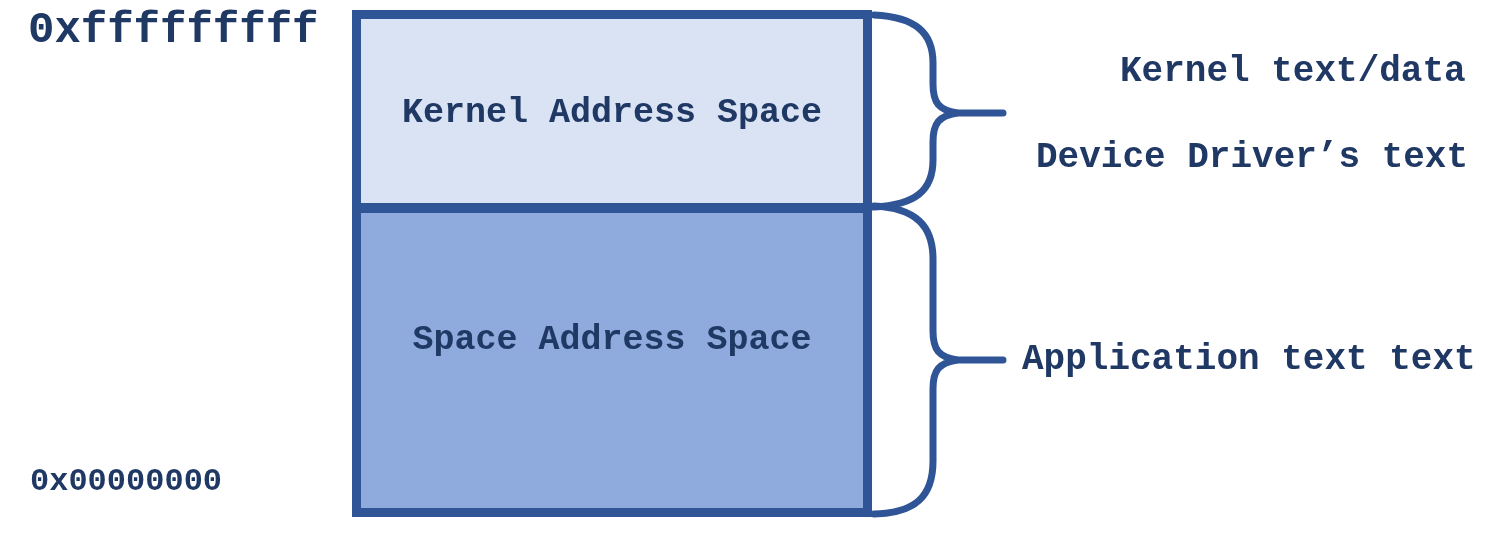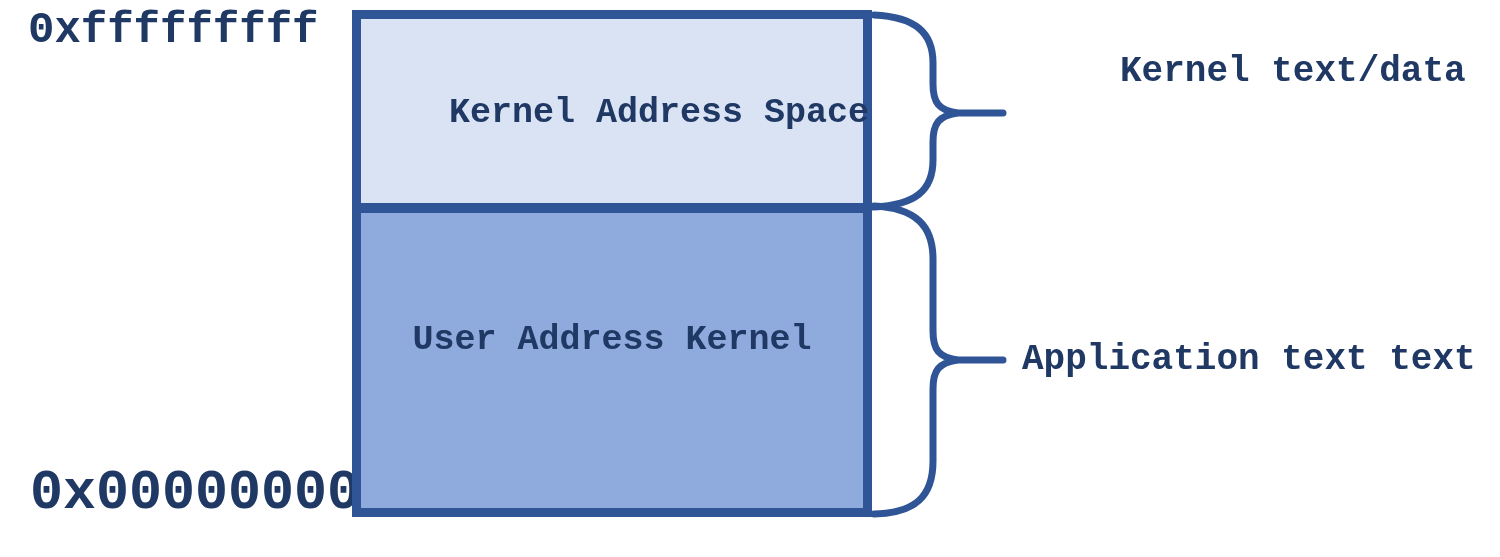--- a/index.html
+++ b/index.html
@@ -24,21 +24,21 @@
     line-height: 1.1;
   }
   .addr-top {
     left: 28px;
     top: 6px;
     font-size: 44px;
   }
   .addr-bottom {
     left: 30px;
     top: 464px;
-    font-size: 55px;
+    font-size: 32px;
   }
   .mem-box {
     position: absolute;
     left: 352px;
     top: 10px;
     width: 520px;
     height: 507px;
     background: #2F5597;
   }
   .section {
@@ -60,21 +60,21 @@
     position: absolute;
     left: 361px;
     width: 502px;
     text-align: center;
     font-weight: bold;
     font-size: 35px;
     color: #1F3864;
     white-space: nowrap;
     line-height: 40px;
   }
-  .label-kernel-space { top: 93px; padding-left: 47px; }
+  .label-kernel-space { top: 93px; }
   .label-user-space   { top: 320px; }
   .brace-layer {
     position: absolute;
     left: 0;
     top: 0;
     width: 1500px;
     height: 557px;
     pointer-events: none;
   }
   .side-label {
@@ -99,21 +99,21 @@
   <div class="addr addr-bottom">0x00000000</div>
 
   <div class="mem-box"></div>
 
   <div class="section section-kernel"></div>
 
   <div class="section section-user"></div>
 
   <div class="section-label label-kernel-space">Kernel Address Space</div>
 
-  <div class="section-label label-user-space">User Address Kernel</div>
+  <div class="section-label label-user-space">Space Address Space</div>
 
   <svg class="brace-layer" viewBox="0 0 1500 557">
     <g fill="none" stroke="#2F5597" stroke-width="7" stroke-linecap="round">
       <path d="M 874 15
                C 916 17 933 33 933 63
                L 933 84
                C 933 103 939 110 957 113
                C 939 116 933 123 933 142
                L 933 160
                C 933 190 916 205 874 207"></path>
@@ -124,16 +124,17 @@
                C 933 350 939 357 957 360
                C 939 363 933 370 933 389
                L 933 461
                C 933 496 916 513 874 514"></path>
       <path d="M 953 360 L 1003 360"></path>
     </g>
   </svg>
 
   <div class="side-label label-kernel-text">Kernel text/data</div>
 
+  <div class="side-label label-driver-text">Device Driver’s text</div>
 
   <div class="side-label label-app-text">Application text text</div>
 
 </div>
 
 </body></html>

